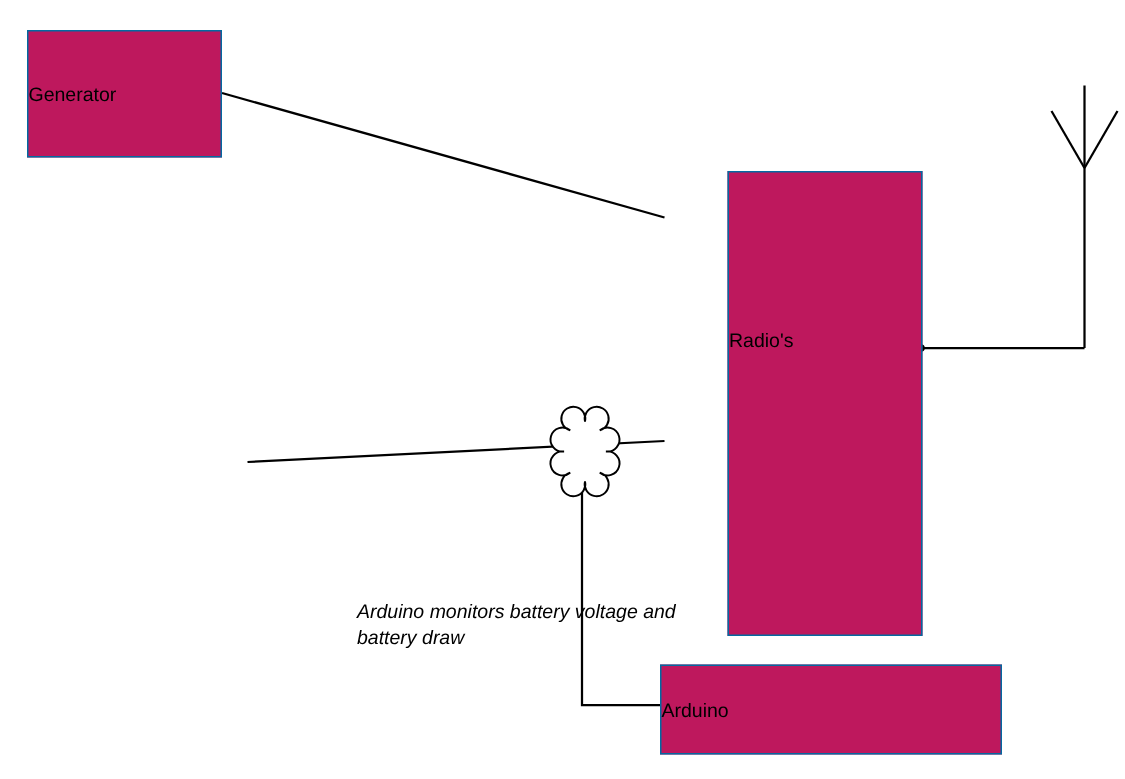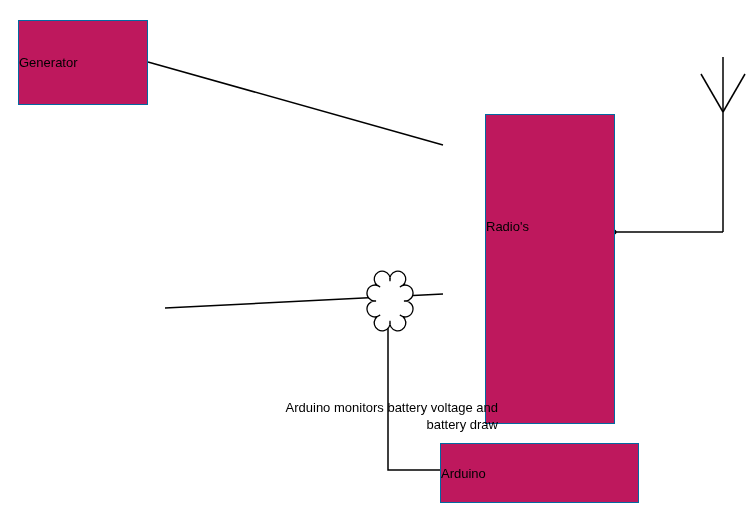--- a/index.html
+++ b/index.html
@@ -30,30 +30,31 @@
       display: flex;
       align-items: center;
       justify-content: flex-start;
       font-size: 13px;
       z-index: 2;
     }
     .box-generator { left: 18px;  top: 20px;  width: 130px; height: 85px; }
     .box-batteries { left: 8px;   top: 278px; width: 157px; height: 55px; }
     .box-radios    { left: 485px; top: 70px;  width: 130px; height: 310px; align-items: flex-start; margin-top: 44px; }
     .box-radios .label { margin-top: 104px; }
-    .box-arduino   { left: 440px; top: 443px; width: 199px; height: 60px; }
+    .box-arduino   { left: 440px; top: 443px; width: 228px; height: 60px; }
     .annotation {
       position: absolute;
       left: 238px;
       top: 399px;
       width: 260px;
-      text-align: right;
+      text-align: left;
       font-size: 13px;
       line-height: 17px;
       z-index: 2;
+      font-style: italic;
     }
   </style>
 </head>
 <body>
 
 <div class="canvas">
 
   <svg class="layer" width="750" height="519" viewBox="0 0 750 519">
     <g fill="none" stroke="#000000" stroke-width="1.5">
       <line x1="148" y1="62" x2="443" y2="145"></line>

